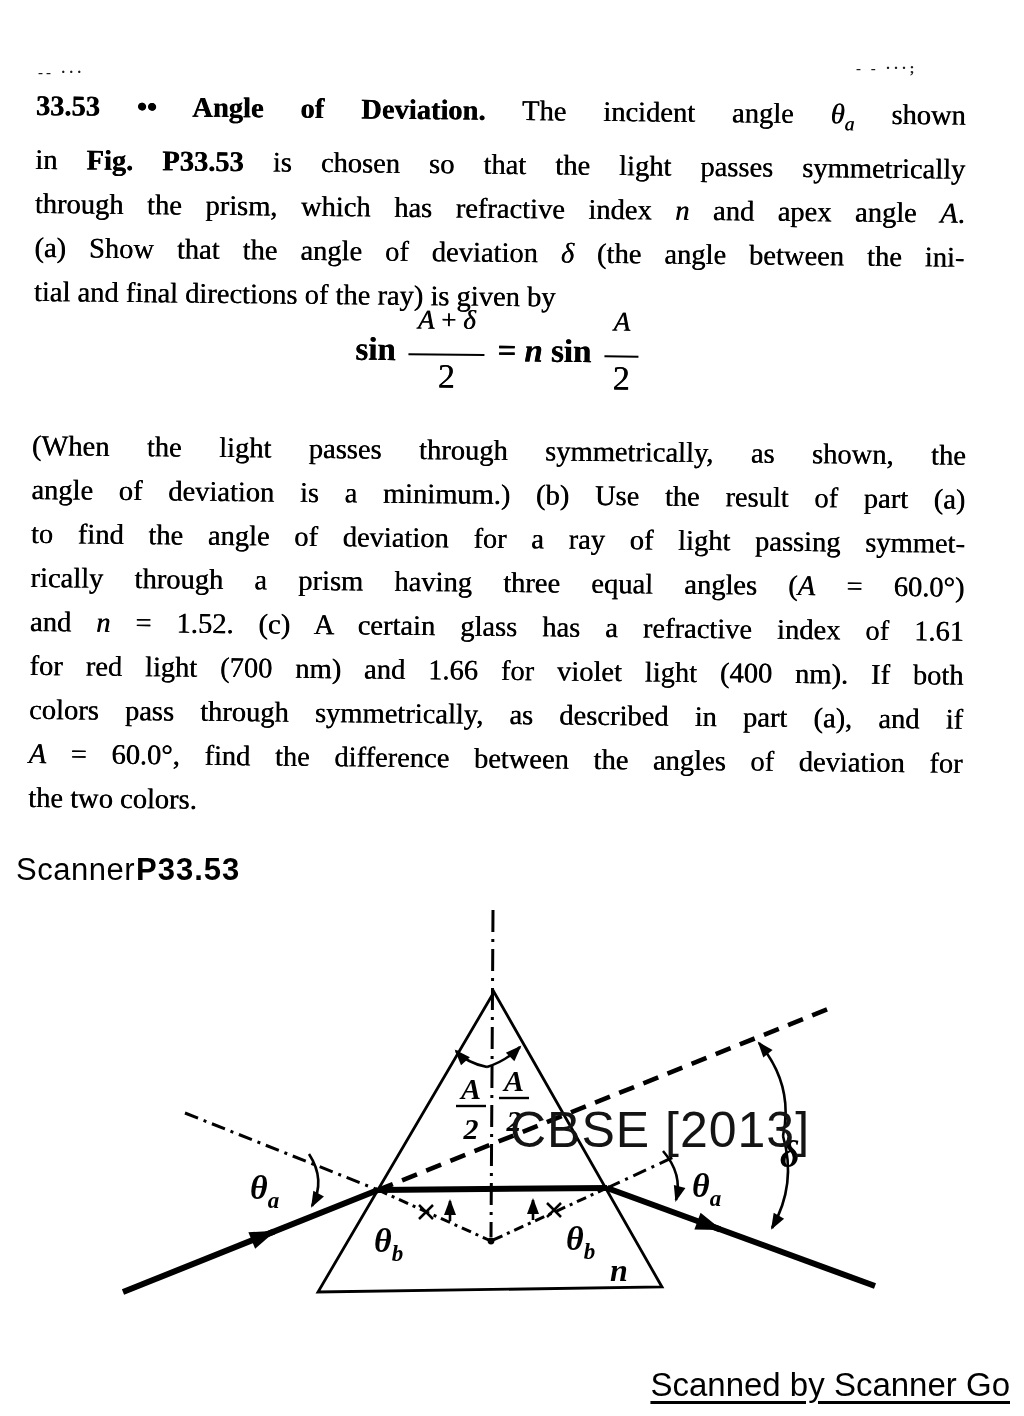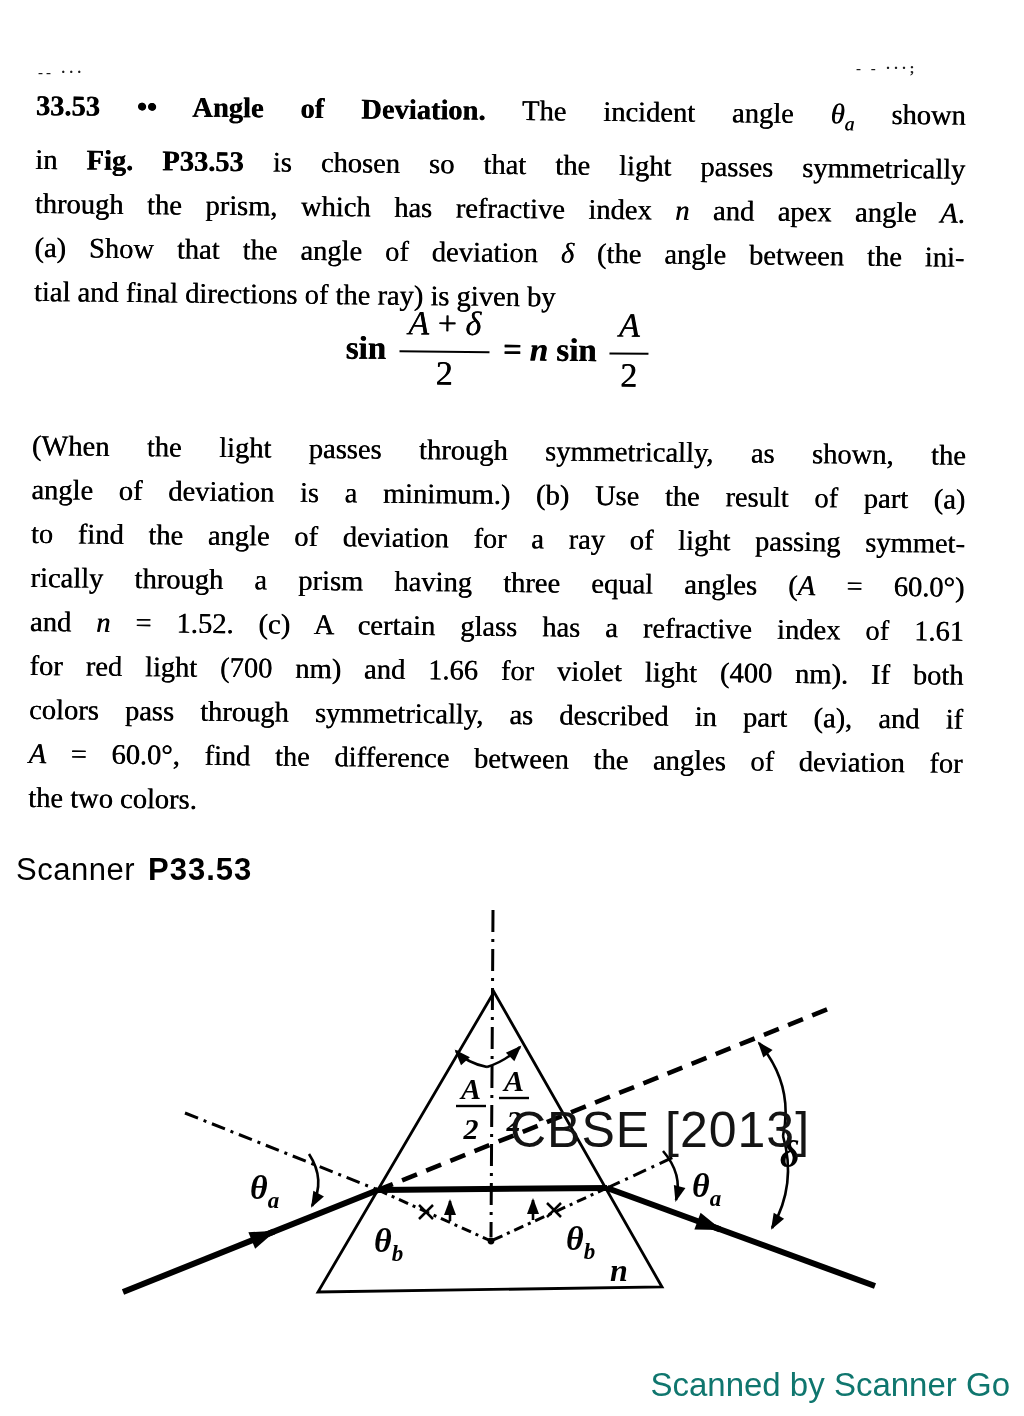--- a/index.html
+++ b/index.html
@@ -13,31 +13,31 @@
   .tline{text-align:justify;text-align-last:justify;}
   .tline.last{text-align-last:left;}
   .noise{position:absolute;font-weight:bold;letter-spacing:3px;font-size:15px;color:#1a1a1a;}
   .equation{
     position:absolute;top:300px;left:0;width:1000px;
     display:flex;justify-content:center;align-items:center;
     font-size:33px;text-shadow:0.45px 0 0 #000;
   }
   .equation .op{margin:1px 4px;font-weight:bold;}
   .frac{display:inline-flex;flex-direction:column;align-items:center;margin:0 9px;}
-  .frac .num{padding:0 9px 8px;border-bottom:2.6px solid #000;font-size:34px;}
+  .frac .num{padding:0 9px 18px;border-bottom:2.6px solid #000;font-size:27px;}
   .frac .den{padding-top:2px;font-size:34px;}
   .figure-label{
     position:absolute;top:852px;left:16px;
     font-family:"Liberation Sans",sans-serif;font-size:31px;letter-spacing:0.5px;
   }
-  .figure-label .fig-num{font-weight:bold;margin-left:13px;letter-spacing:1px;}
+  .figure-label .fig-num{font-weight:bold;margin-left:1px;letter-spacing:1px;}
   .footer{
     position:absolute;top:1366px;right:14px;
     font-family:"Liberation Sans",sans-serif;font-size:33px;
-    text-underline-offset:5px;color:#0f766e;
+    text-decoration:underline;text-underline-offset:5px;color:#000000;
   }
   svg.diagram{position:absolute;top:900px;left:0;}
   svg .stroke{stroke:#000;fill:none;}
   svg text.m{font-family:"Liberation Serif",serif;font-style:italic;font-weight:bold;fill:#000;}
   svg text.wm{font-family:"Liberation Sans",sans-serif;font-weight:400;fill:#141414;letter-spacing:1px;}
   i{font-style:italic;}
   sub{font-size:0.68em;}
 </style>
 </head>
 <body>

